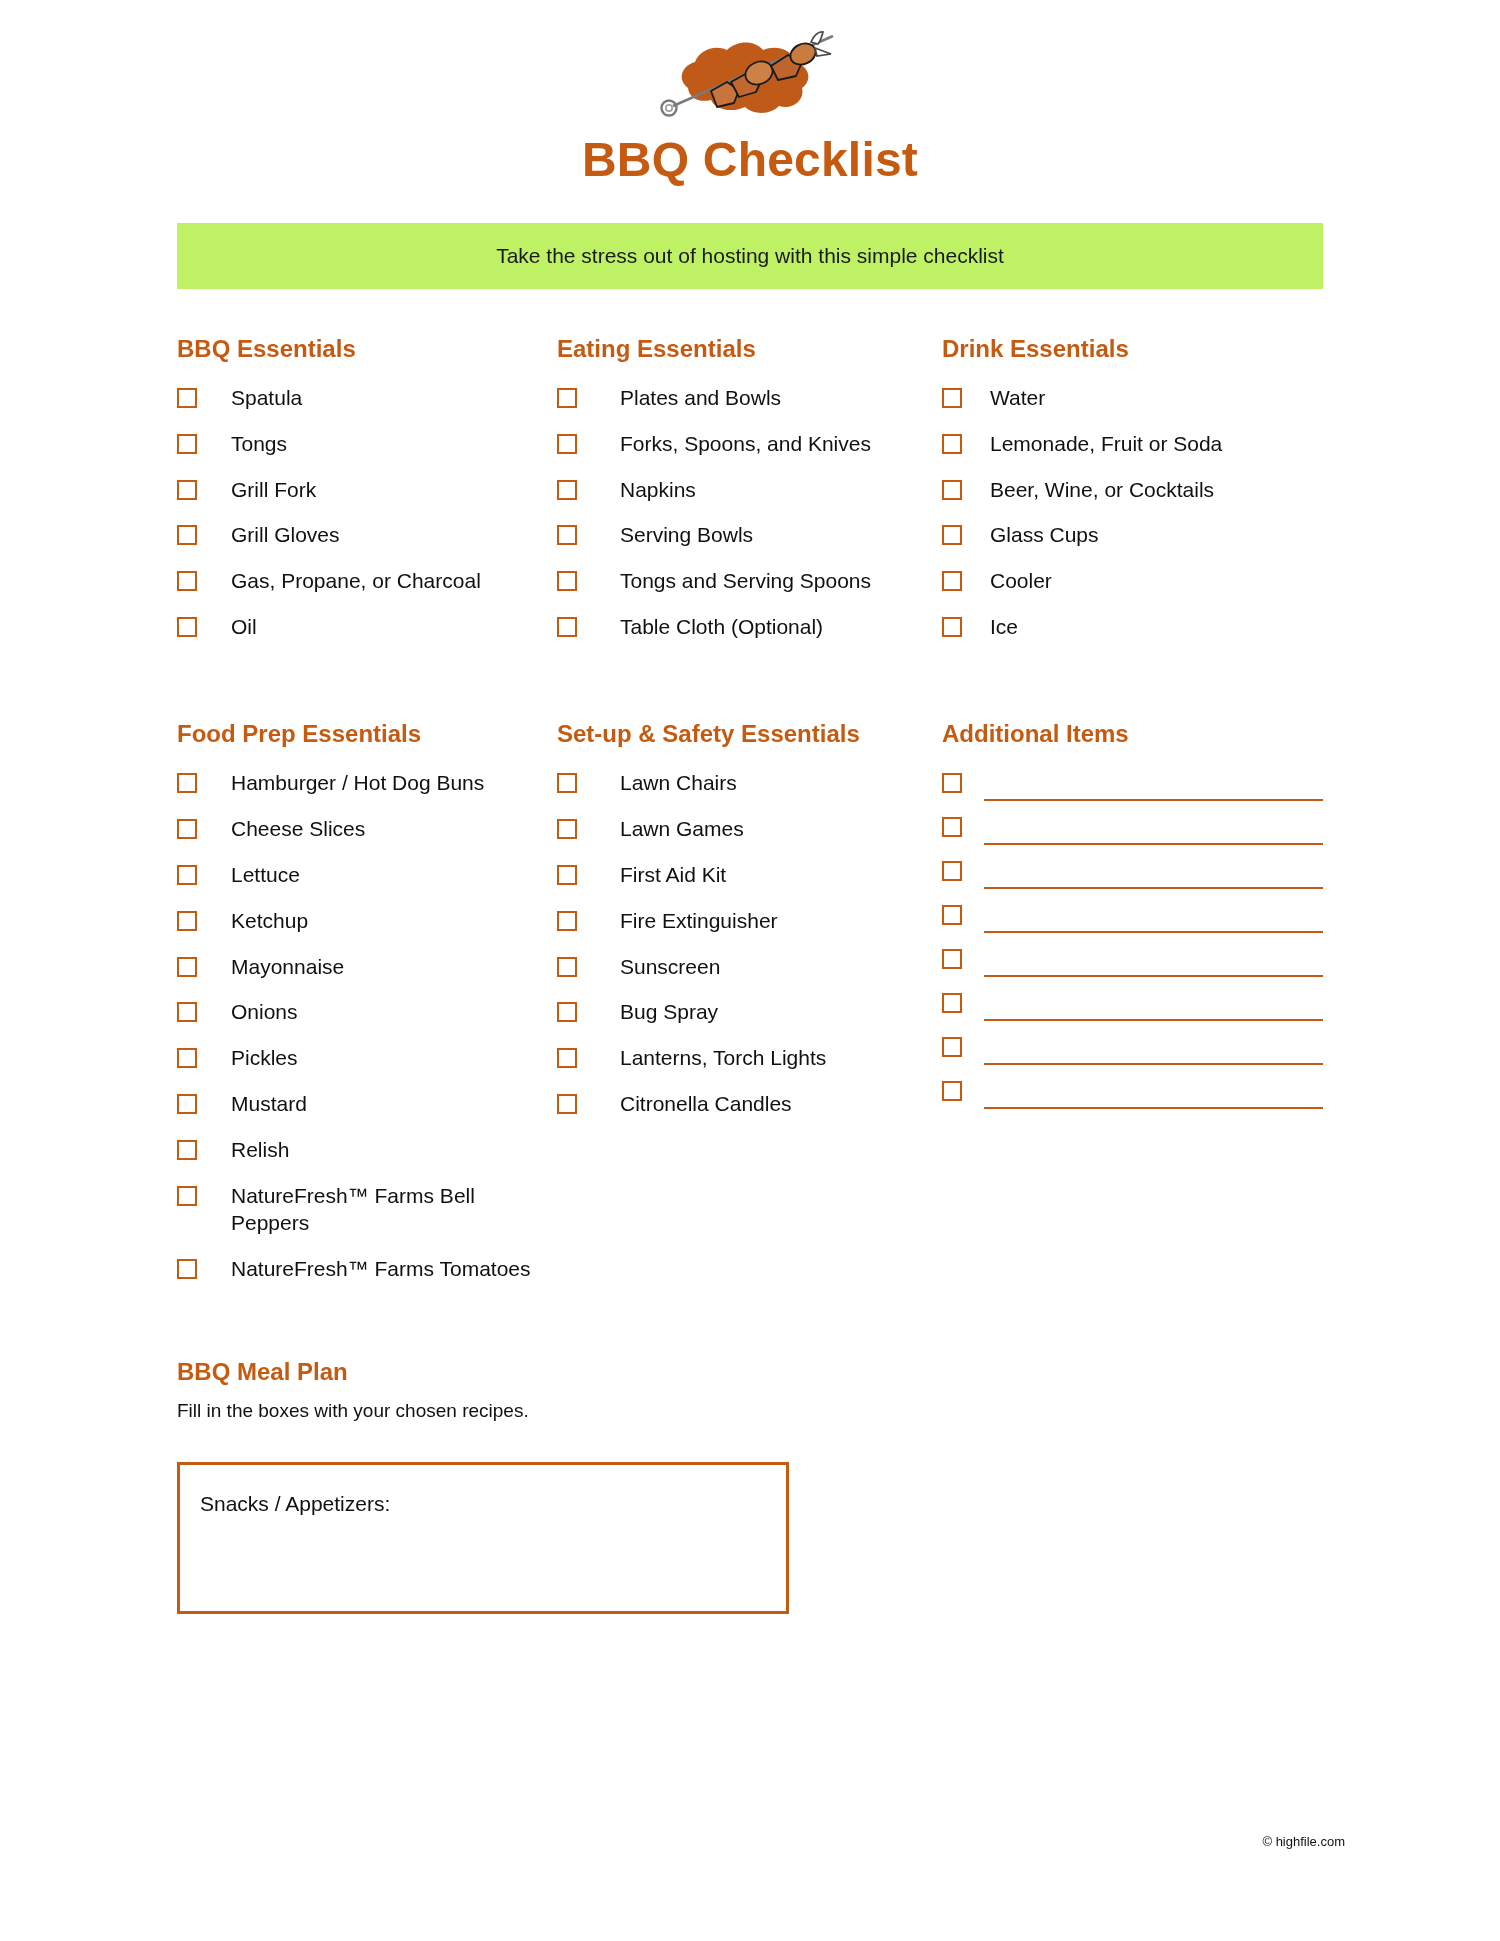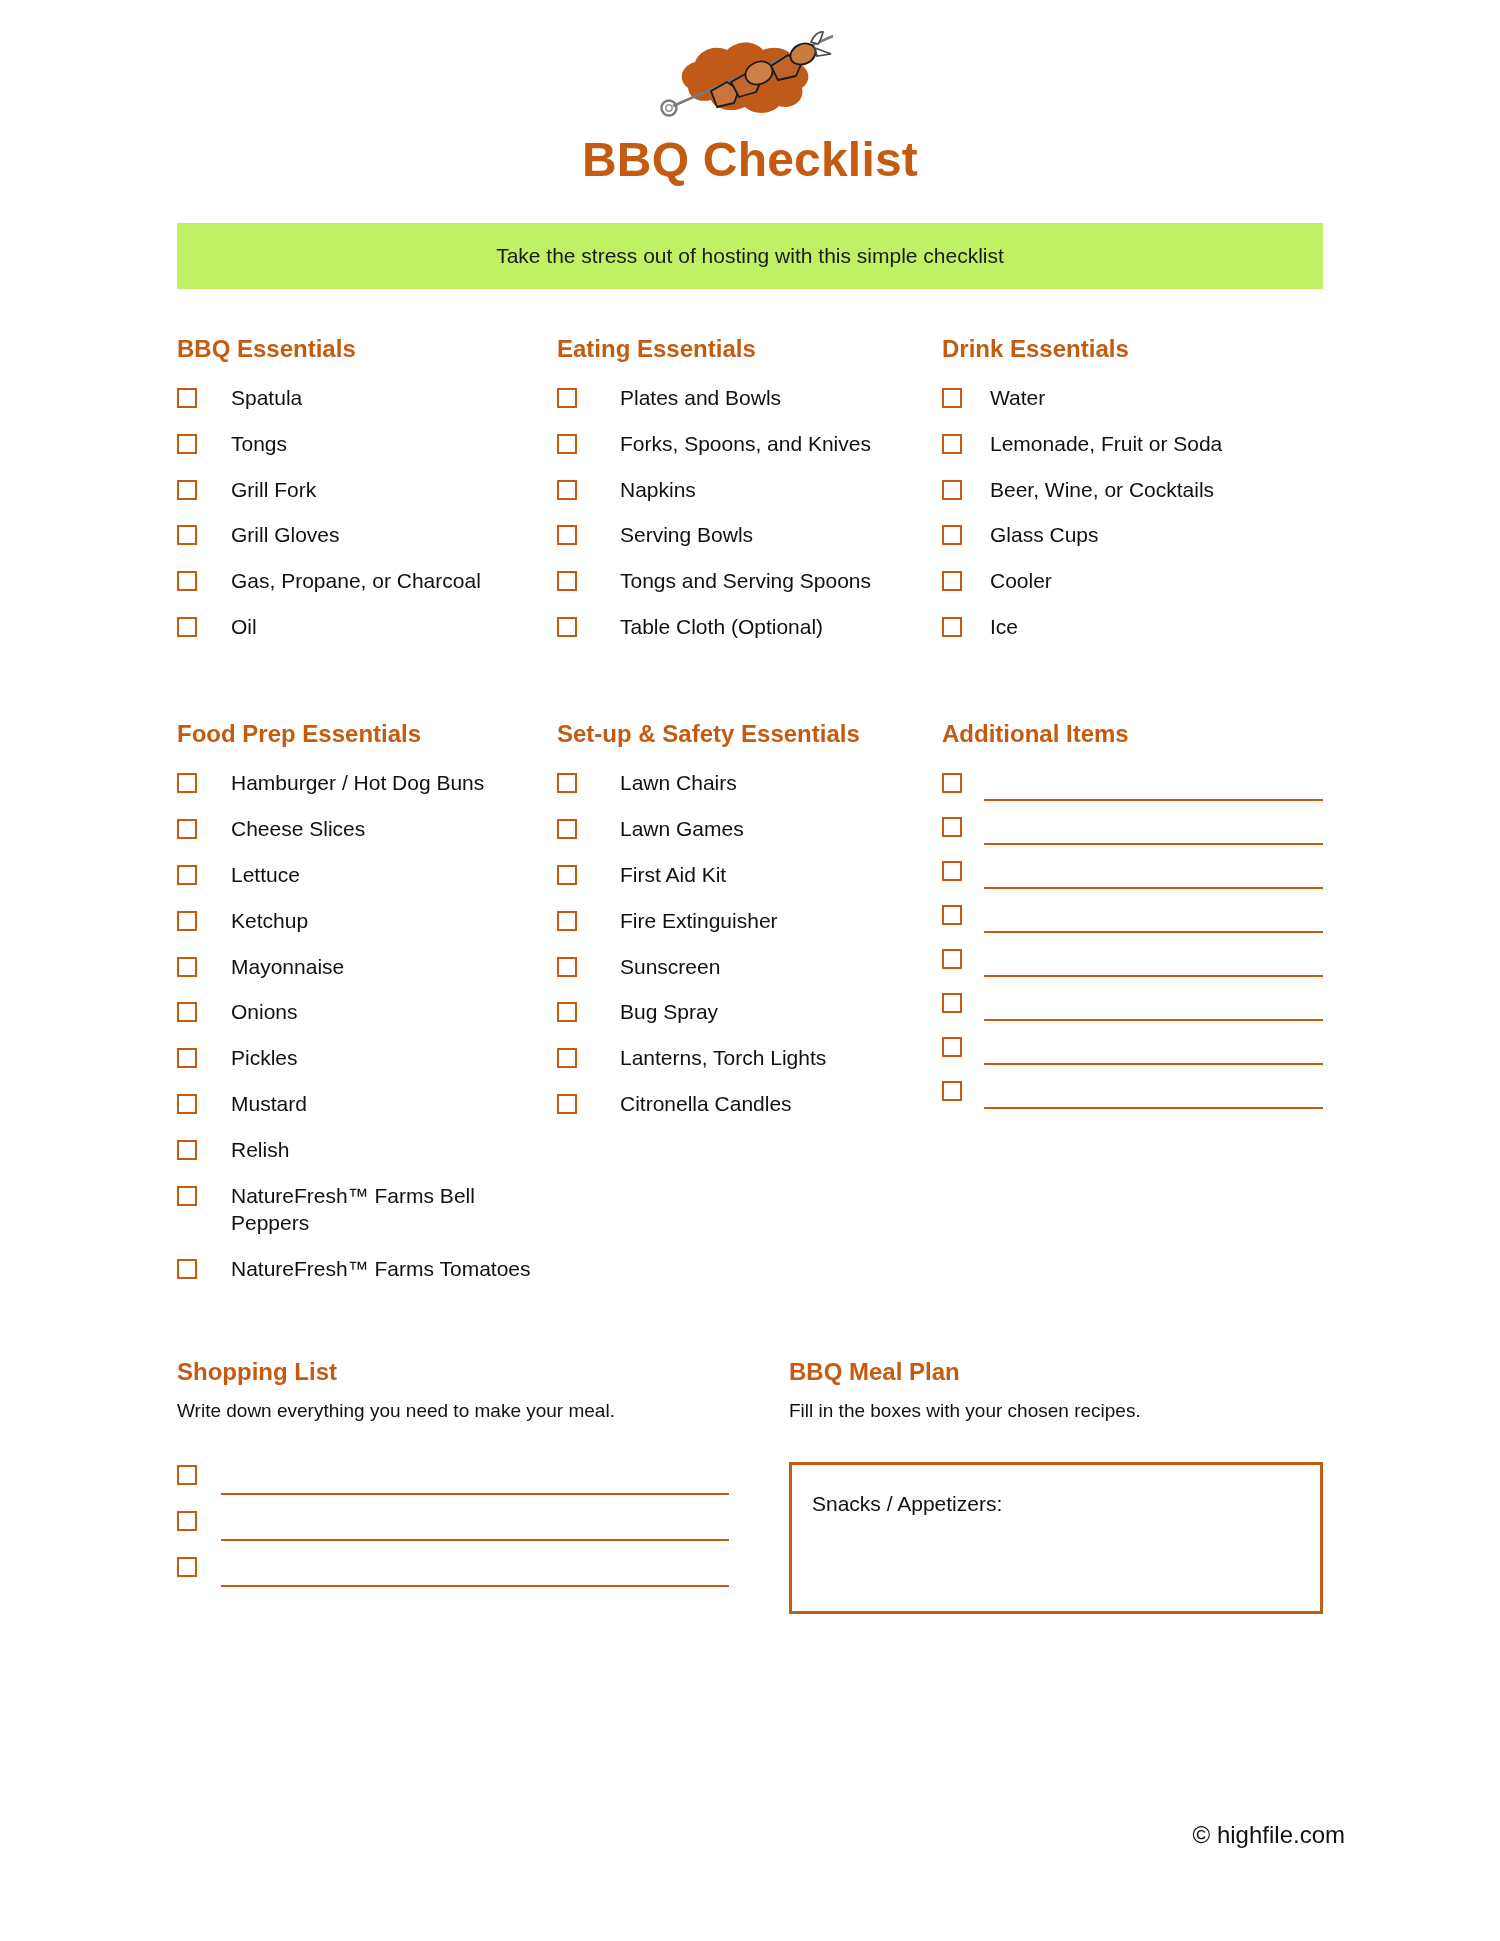--- a/index.html
+++ b/index.html
@@ -139,21 +139,21 @@
     height: 152px;
     padding: 27px 20px;
     font-size: 21px;
     color: #111;
   }
 
   .footer {
     position: absolute;
     right: 155px;
     bottom: 92px;
-    font-size: 24px;
+    font-size: 13px;
     color: #111;
   }
 </style>
 </head>
 <body>
 
 <div class="page">
 
   <div class="logo-wrap">
     <svg class="logo-svg" width="190" height="100" viewBox="0 0 190 100">
@@ -389,38 +389,20 @@
       </div>
       <div class="write-row">
         <span class="cbox"></span>
         <span class="write-rule"></span>
       </div>
     </div>
   </div>
 
   <div class="bottom">
 
-    <div>
-      <div class="sec-head">Shopping List</div>
-      <div class="sec-sub">Write down everything you need to make your meal.</div>
-      <div class="shop-rows">
-        <div class="shop-row">
-          <span class="cbox"></span>
-          <span class="shop-rule"></span>
-        </div>
-        <div class="shop-row">
-          <span class="cbox"></span>
-          <span class="shop-rule"></span>
-        </div>
-        <div class="shop-row">
-          <span class="cbox"></span>
-          <span class="shop-rule"></span>
-        </div>
-      </div>
-    </div>
 
     <div>
       <div class="sec-head">BBQ Meal Plan</div>
       <div class="sec-sub">Fill in the boxes with your chosen recipes.</div>
       <div class="meal-box">
         <span>Snacks / Appetizers:</span>
       </div>
     </div>
   </div>
 

